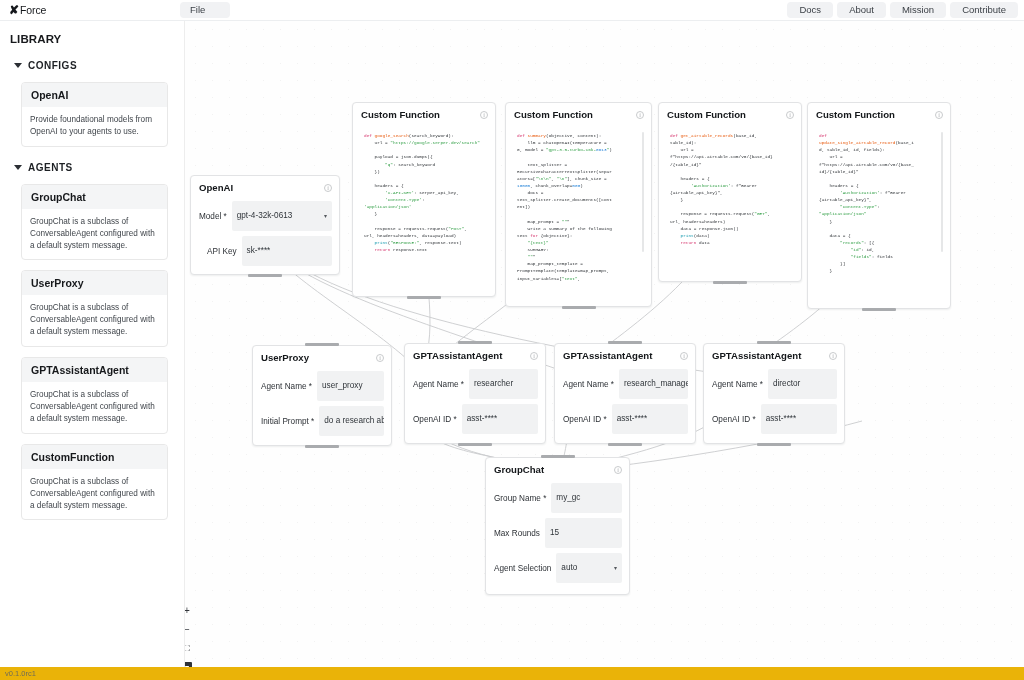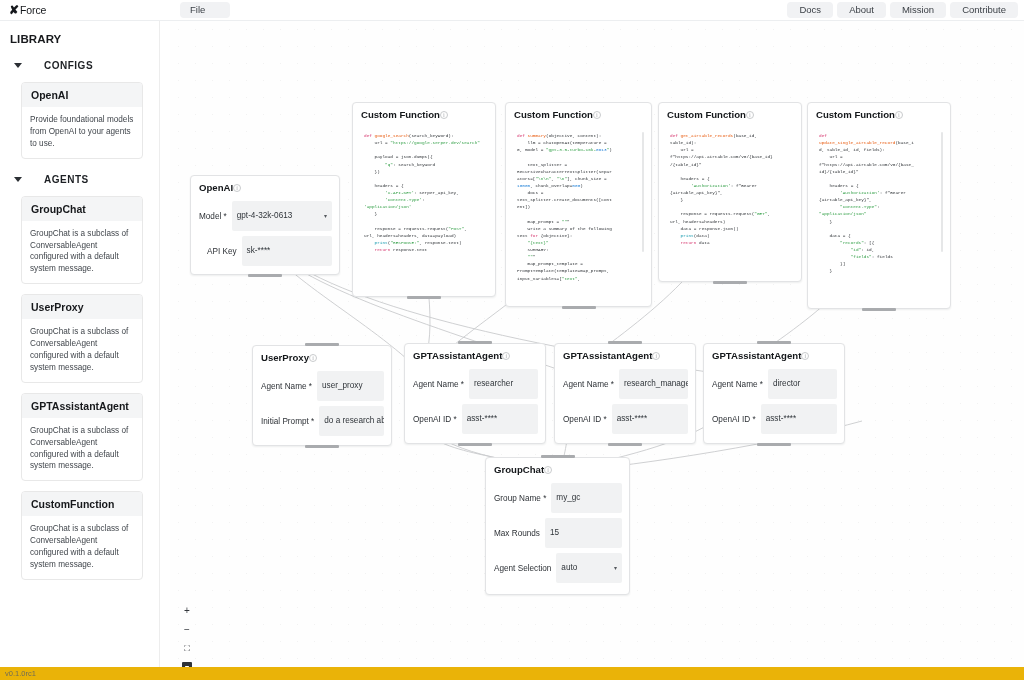--- a/index.html
+++ b/index.html
@@ -28,30 +28,30 @@
   .menu-right { position: absolute; right: 6px; display: flex; align-items: center; gap: 4px; }
   .chip {
     font-size: 9.5px; color: #3c4147; background: #f1f2f4;
     border-radius: 4px; padding: 3px 12px 4px 12px; line-height: 1;
     min-width: 44px; text-align: center; white-space: nowrap;
   }
   .chip.file { min-width: 50px; text-align: left; padding-left: 10px; }
 
   
   .sidebar {
-    position: absolute; top: 21px; left: 0; width: 160px; height: 659px;
+    position: absolute; top: 21px; left: 0; width: 185px; height: 659px;
     background: #fff; border-right: 1px solid #ededed; padding: 12px 0 0 0;
     z-index: 30;
   }
   .library-title {
     font-size: 11.5px; font-weight: 700; color: #17191c;
     padding: 0 0 10px 10px; letter-spacing: 0.1px;
   }
   .group-head {
-    display: flex; align-items: center; gap: 22px;
+    display: flex; align-items: center; gap: 6px;
     padding: 5px 0 5px 14px; font-size: 10px; font-weight: 700;
     color: #1d2024; letter-spacing: 0.5px;
   }
   .caret {
     width: 0; height: 0; border-left: 4px solid transparent;
     border-right: 4px solid transparent; border-top: 5px solid #2b2f34;
   }
   .lib-card {
     margin: 6px 16px 10px 21px; border: 1px solid #e8e8e8;
     border-radius: 4px; background: #fff; overflow: hidden;
@@ -76,21 +76,21 @@
     opacity: 0.55;
   }
   svg.edges { position: absolute; inset: 0; width: 854px; height: 659px; pointer-events: none; }
 
   
   .node {
     position: absolute; background: #ffffff; border: 1px solid #e2e3e5;
     border-radius: 4px; box-shadow: 0 1px 2px rgba(20,22,26,0.07);
   }
   .node-head {
-    display: flex; align-items: center; 
+    display: flex; align-items: center; justify-content: space-between;
     padding: 6px 7px 6px 8px; font-size: 9.6px; font-weight: 700; color: #14171a;
   }
   .info-ic {
     width: 8px; height: 8px; border-radius: 50%;
     border: 1px solid #c9cbcd; color: #c9cbcd;
     font-size: 6px; line-height: 7px; text-align: center;
     font-weight: 700; font-family: "Liberation Serif", serif;
   }
   .port {
     position: absolute; height: 3px; width: 34px; background: #a9abae;

